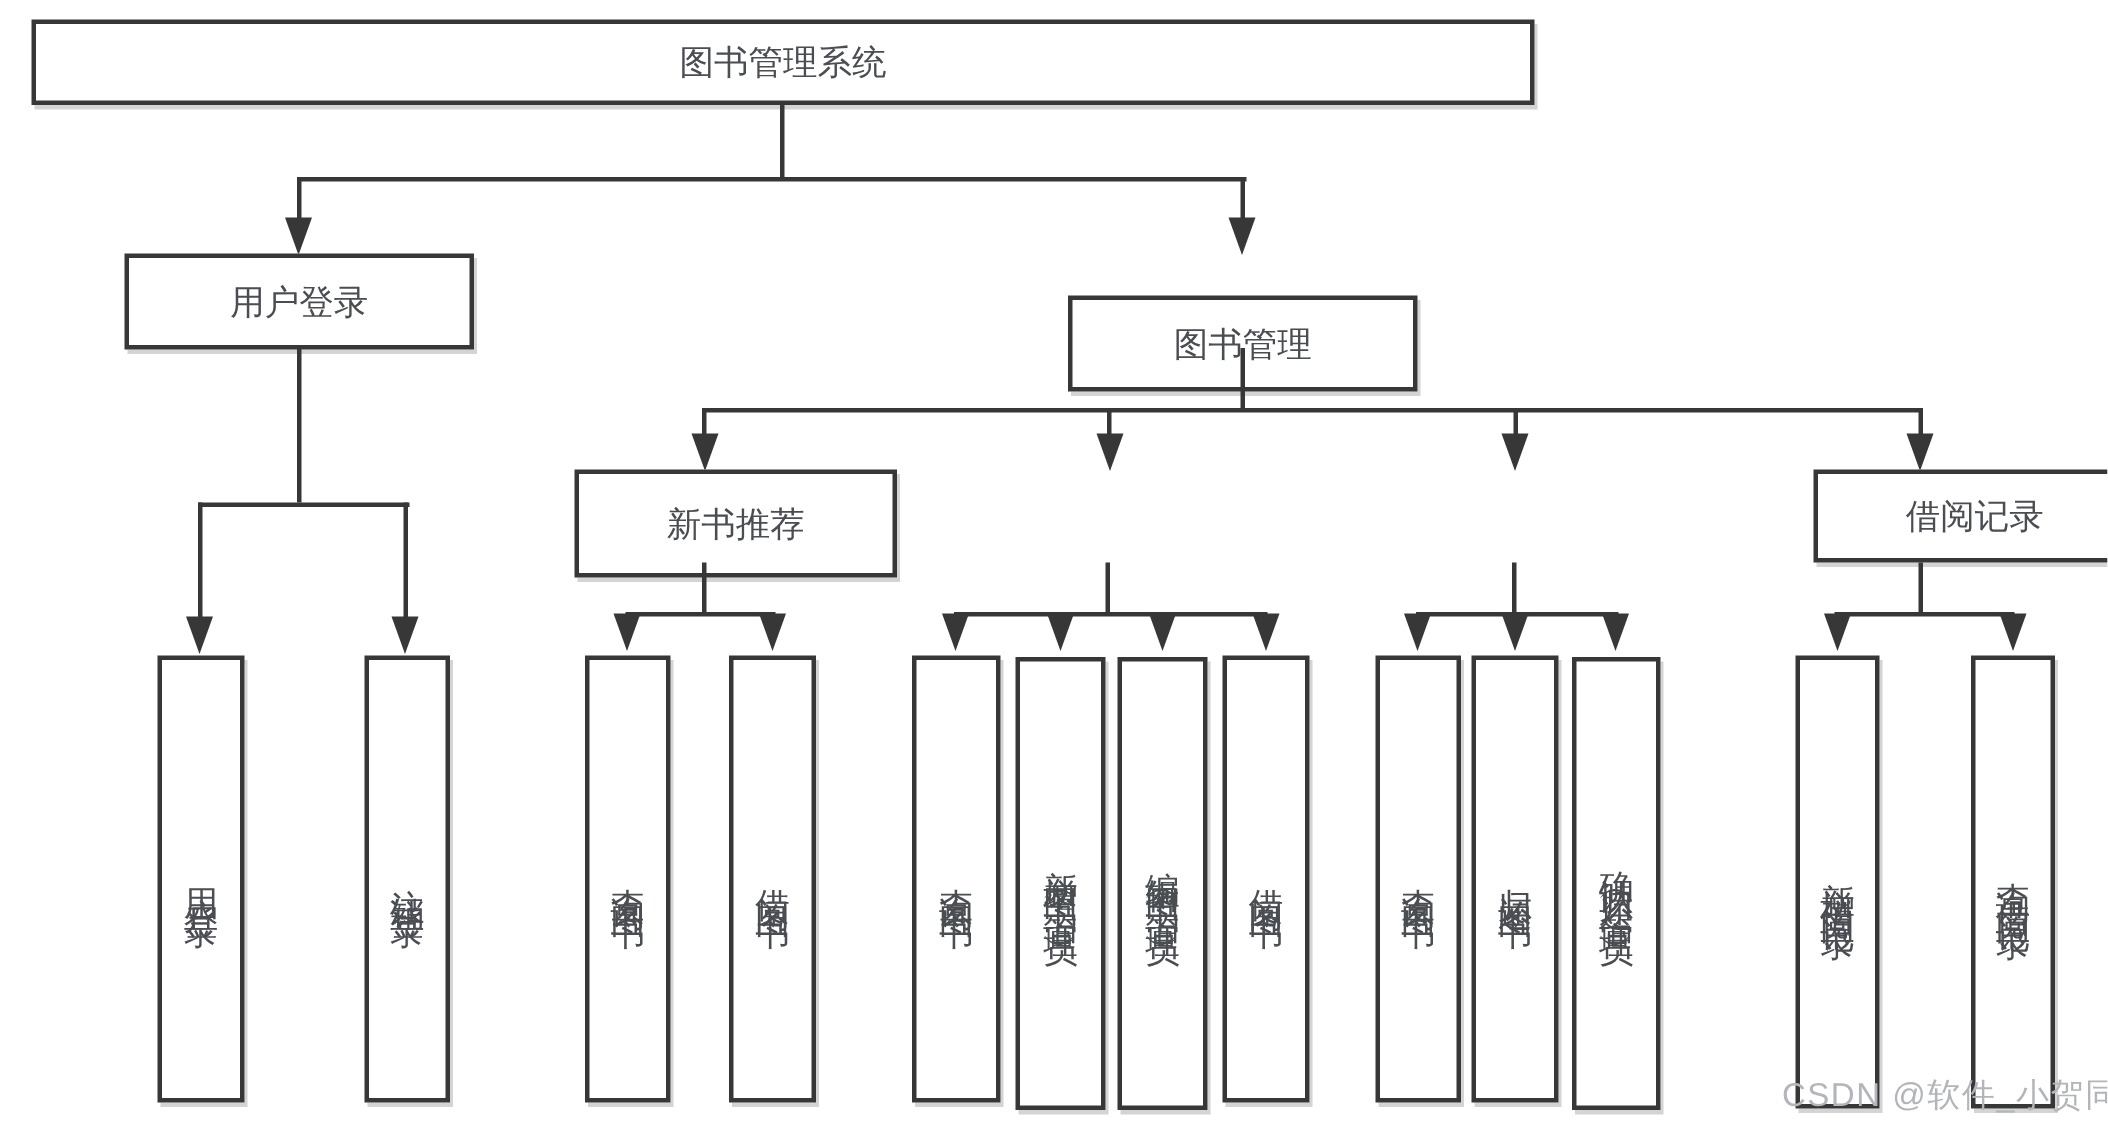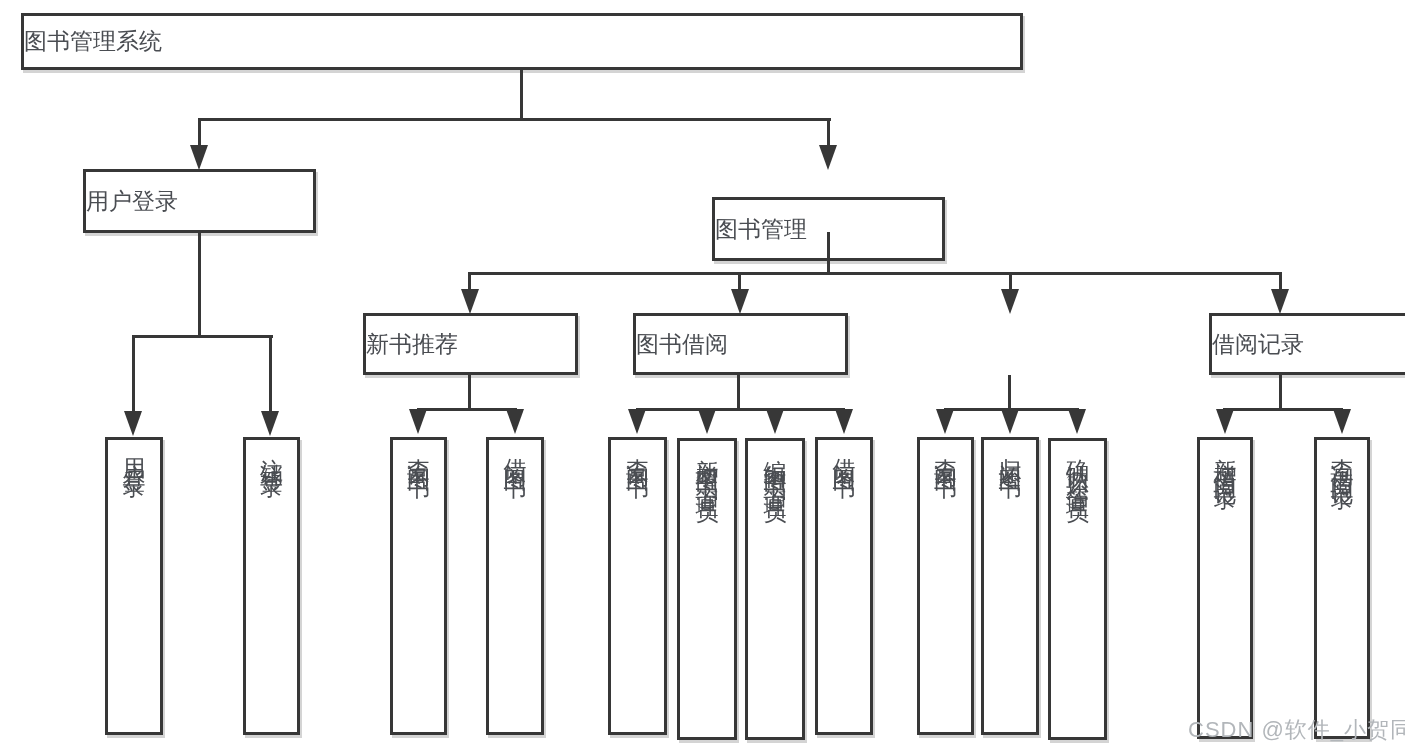--- a/index.html
+++ b/index.html
@@ -4,21 +4,21 @@
 <style>
   html,body{margin:0;padding:0;background:#fff;}
   #canvas{
     position:relative;width:1405px;height:747px;background:#ffffff;overflow:hidden;
     font-family:"Liberation Sans","DejaVu Sans",sans-serif;
   }
   .box{
     position:absolute;box-sizing:border-box;
     border:3px solid #373737;background:#ffffff;
     box-shadow:2px 3px 0 rgba(60,60,60,0.22);
-    display:flex;align-items:center;justify-content:flex-start;
+    display:flex;align-items:center;justify-content:center;
     color:#4a4d52;font-size:23px;line-height:1;white-space:nowrap;
   }
   .vbox{
     writing-mode:vertical-rl;text-orientation:mixed;
     letter-spacing:6px;font-size:23px;white-space:normal;
   }
   .line{position:absolute;background:#373737;}
   .arrow{
     position:absolute;width:0;height:0;
     border-left:9px solid transparent;border-right:9px solid transparent;
@@ -65,25 +65,22 @@
 
   <div class="line" style="left:468px;top:272px;width:3px;height:20px;"></div>
   <div class="arrow" style="left:461px;top:289px;"></div>
   <div class="line" style="left:738px;top:272px;width:3px;height:20px;"></div>
   <div class="arrow" style="left:731px;top:289px;"></div>
   <div class="line" style="left:1009px;top:272px;width:3px;height:20px;"></div>
   <div class="arrow" style="left:1001px;top:289px;"></div>
   <div class="line" style="left:1279px;top:272px;width:3px;height:20px;"></div>
   <div class="arrow" style="left:1271px;top:289px;"></div>
 
-  <div class="box" style="left:363px;top:313px;width:215px;height:62px;">
+  <div class="box" style="left:383px;top:313px;width:215px;height:72px;">
     <span>新书推荐</span>
-  </div>
-  <div class="box" style="left:633px;top:313px;width:215px;height:62px;">
-    <span>图书借阅</span>
   </div>
   <div class="box" style="left:1173px;top:313px;width:215px;height:62px;margin-left:36px;">
     <span>借阅记录</span>
   </div>
 
   <div class="line" style="left:468px;top:375px;width:3px;height:33px;"></div>
   <div class="line" style="left:417px;top:408px;width:100px;height:3px;"></div>
   <div class="arrow" style="left:409px;top:409px;"></div>
   <div class="arrow" style="left:506px;top:409px;"></div>
 

